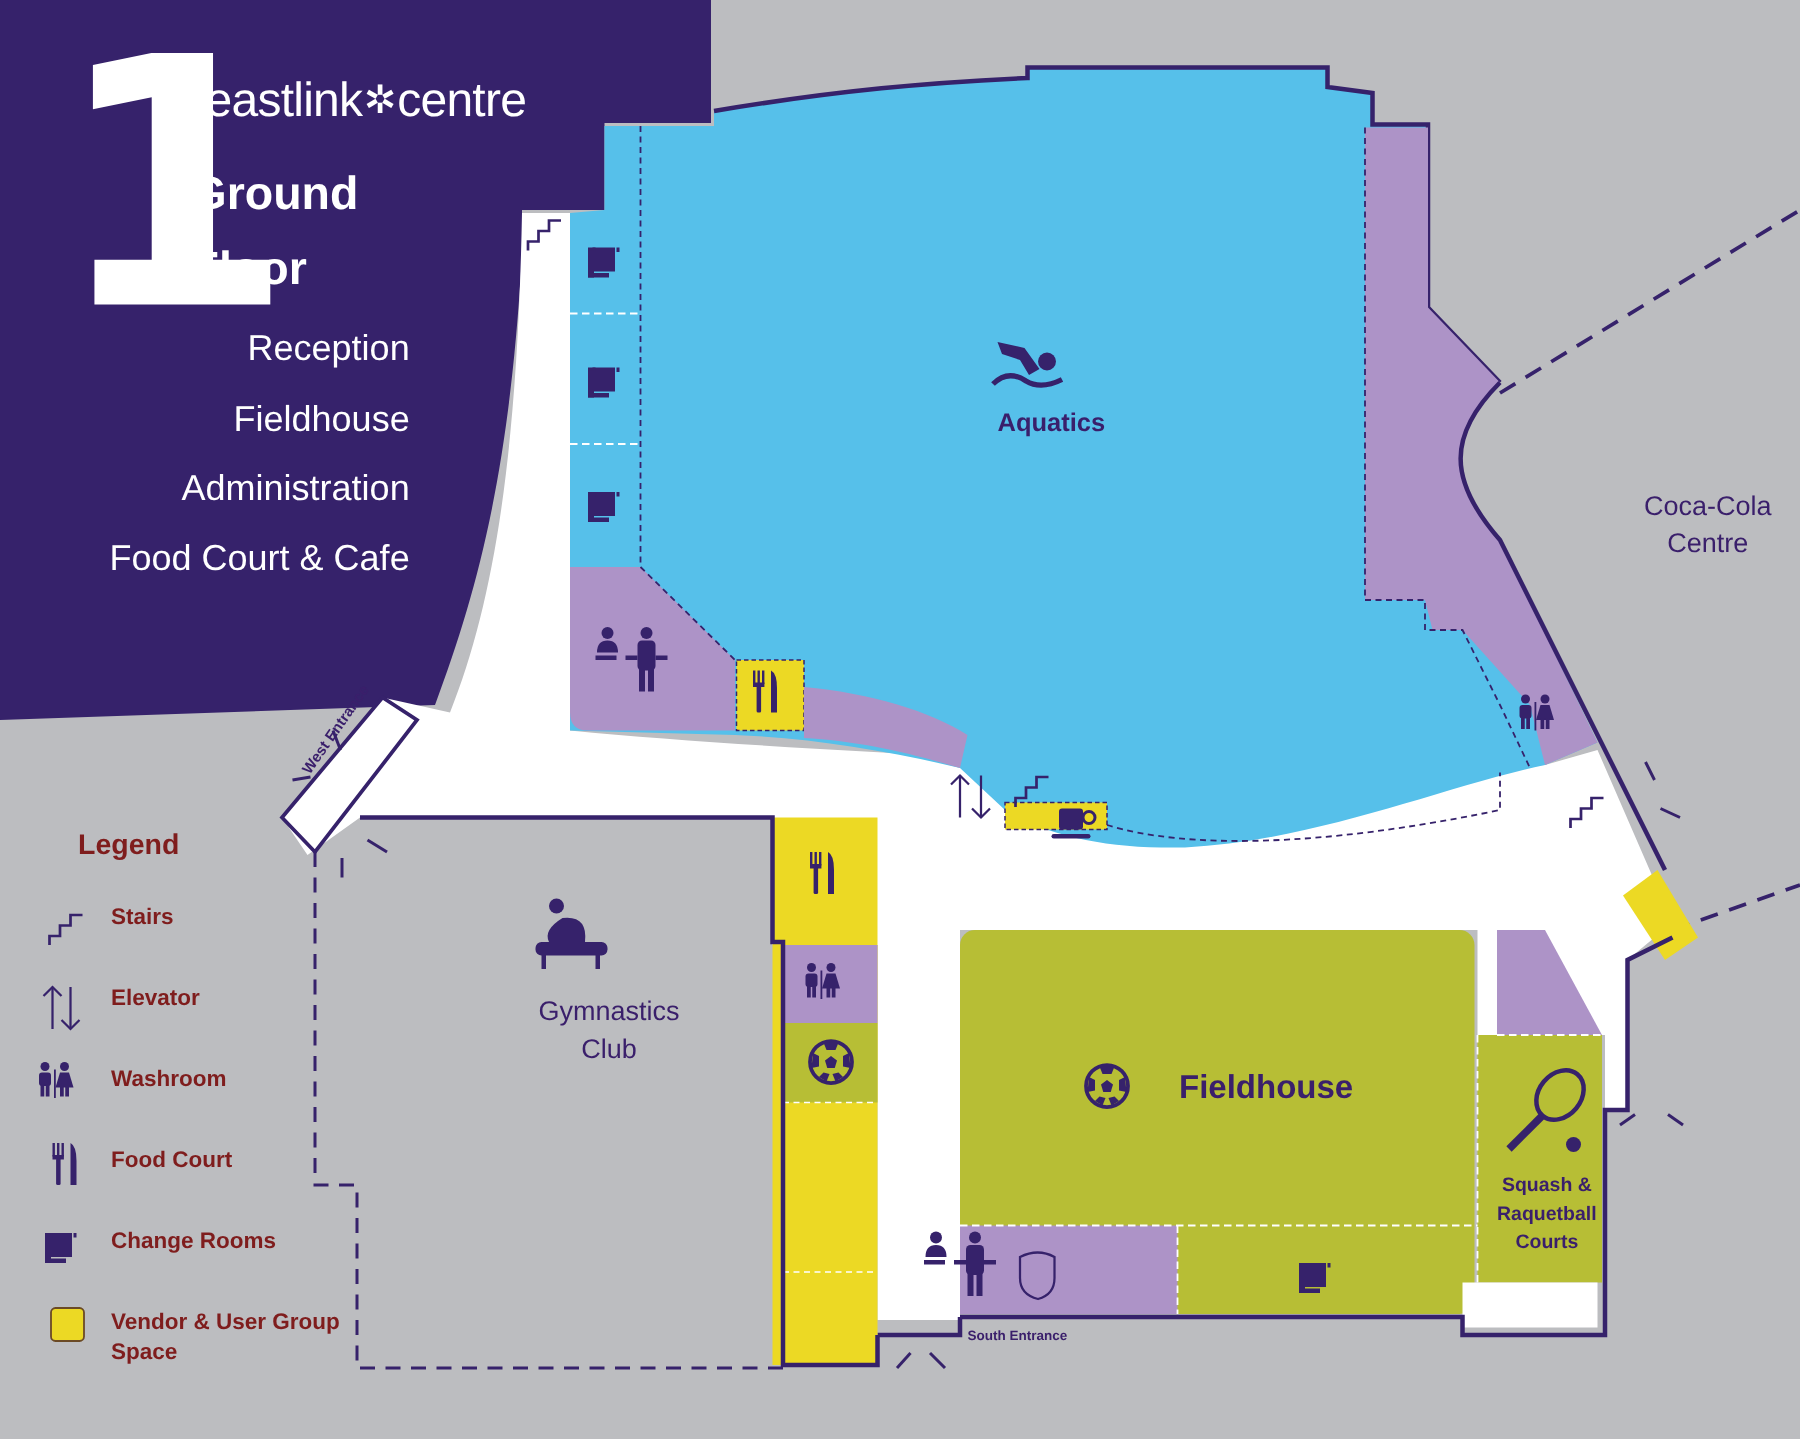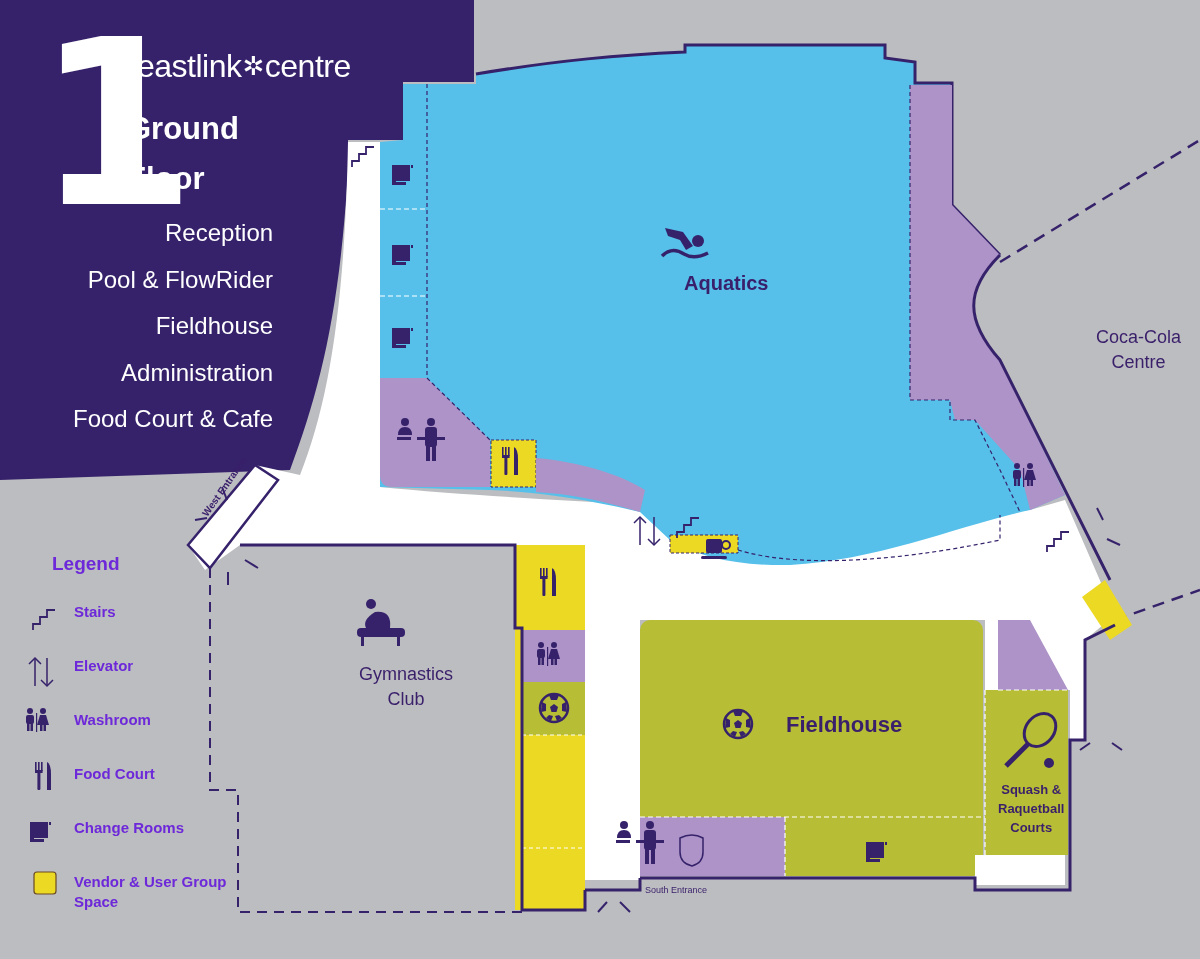--- a/index.html
+++ b/index.html
@@ -5,31 +5,31 @@
   html, body { margin:0; padding:0; }
   body { width:1200px; height:959px; position:relative; overflow:hidden; background:#bcbdc0; font-family:"Liberation Sans", sans-serif; }
   svg.map { position:absolute; left:0; top:0; }
   .txt { position:absolute; white-space:nowrap; }
   .title-num { left:36px; top:10px; font-size:230px; font-weight:700; color:#fff; line-height:1; letter-spacing:-6px; font-family:"DejaVu Sans", sans-serif; }
   .brand { left:137px; top:48px; font-size:32px; color:#fff; font-weight:400; letter-spacing:-0.5px; }
   .brand .star { display:inline-block; font-size:26px; margin:0 1px; vertical-align:2px; }
   .floor-title { left:127px; top:104px; font-size:31px; font-weight:700; color:#fff; line-height:50px; }
   .nav-list { left:73px; top:216px;text-align:right; }
   .nav-list div { font-size:24px; color:#fff; height:46.5px; line-height:34px; }
-  .legend { left:28px; top:553px; color:#6d28d9; }
+  .legend { left:28px; top:553px; color:#7f1d1d; }
   .legend .lh { font-size:19px; font-weight:700; margin-left:24px; }
   .legend .row { position:absolute; left:0; width:240px; height:30px; }
   .legend .row .lbl { position:absolute; left:46px; font-size:15px; font-weight:700; line-height:20px; }
   .lbl-map { color:#3a1f6b; font-weight:700; text-align:center; }
-  .aquatics { left:684px; top:272px; font-size:20px; }
+  .aquatics { left:665px; top:272px; font-size:17px; }
   .coca { left:1060px; top:325px; font-size:18px; line-height:25px; font-weight:400;margin-left:36px; }
   .gym { left:322px; top:662px; font-size:18px; line-height:25px; font-weight:400;margin-left:37px; }
   .field { left:786px; top:712px; font-size:22px; }
   .squash { left:998px; top:780px; font-size:13px; line-height:19px; }
-  .south { left:645px; top:885px; font-size:9px; font-weight:400; }
+  .south { left:645px; top:885px; font-size:9px; font-weight:700; }
   .west { left:200px; top:512px; font-size:10px; font-weight:700; color:#3a1f6b; transform:rotate(-55deg); transform-origin:left top; }
 </style>
 </head>
 <body>
 
 <svg class="map" width="1200" height="959" viewBox="0 0 1200 959">
   <defs>
     <g id="towel">
       <rect x="3" y="2" width="15" height="16" fill="#36226b"></rect>
       <rect x="0" y="2" width="5" height="3" fill="#36226b"></rect>
@@ -212,21 +212,20 @@
 </svg>
 
 <div class="txt title-num">1</div>
 <div class="txt brand"><span>eastlink</span><span class="star">✲</span><span>centre</span></div>
 <div class="txt floor-title">
   <div>Ground</div>
   <div>Floor</div>
 </div>
 <div class="txt nav-list">
   <div>Reception</div>
-  <div>Pool &amp; FlowRider</div>
   <div>Fieldhouse</div>
   <div>Administration</div>
   <div>Food Court &amp; Cafe</div>
 </div>
 
 <div class="txt legend">
   <div class="lh">Legend</div>
   <div class="row" style="top:49px">
       <span class="lbl">Stairs</span>
     </div>

